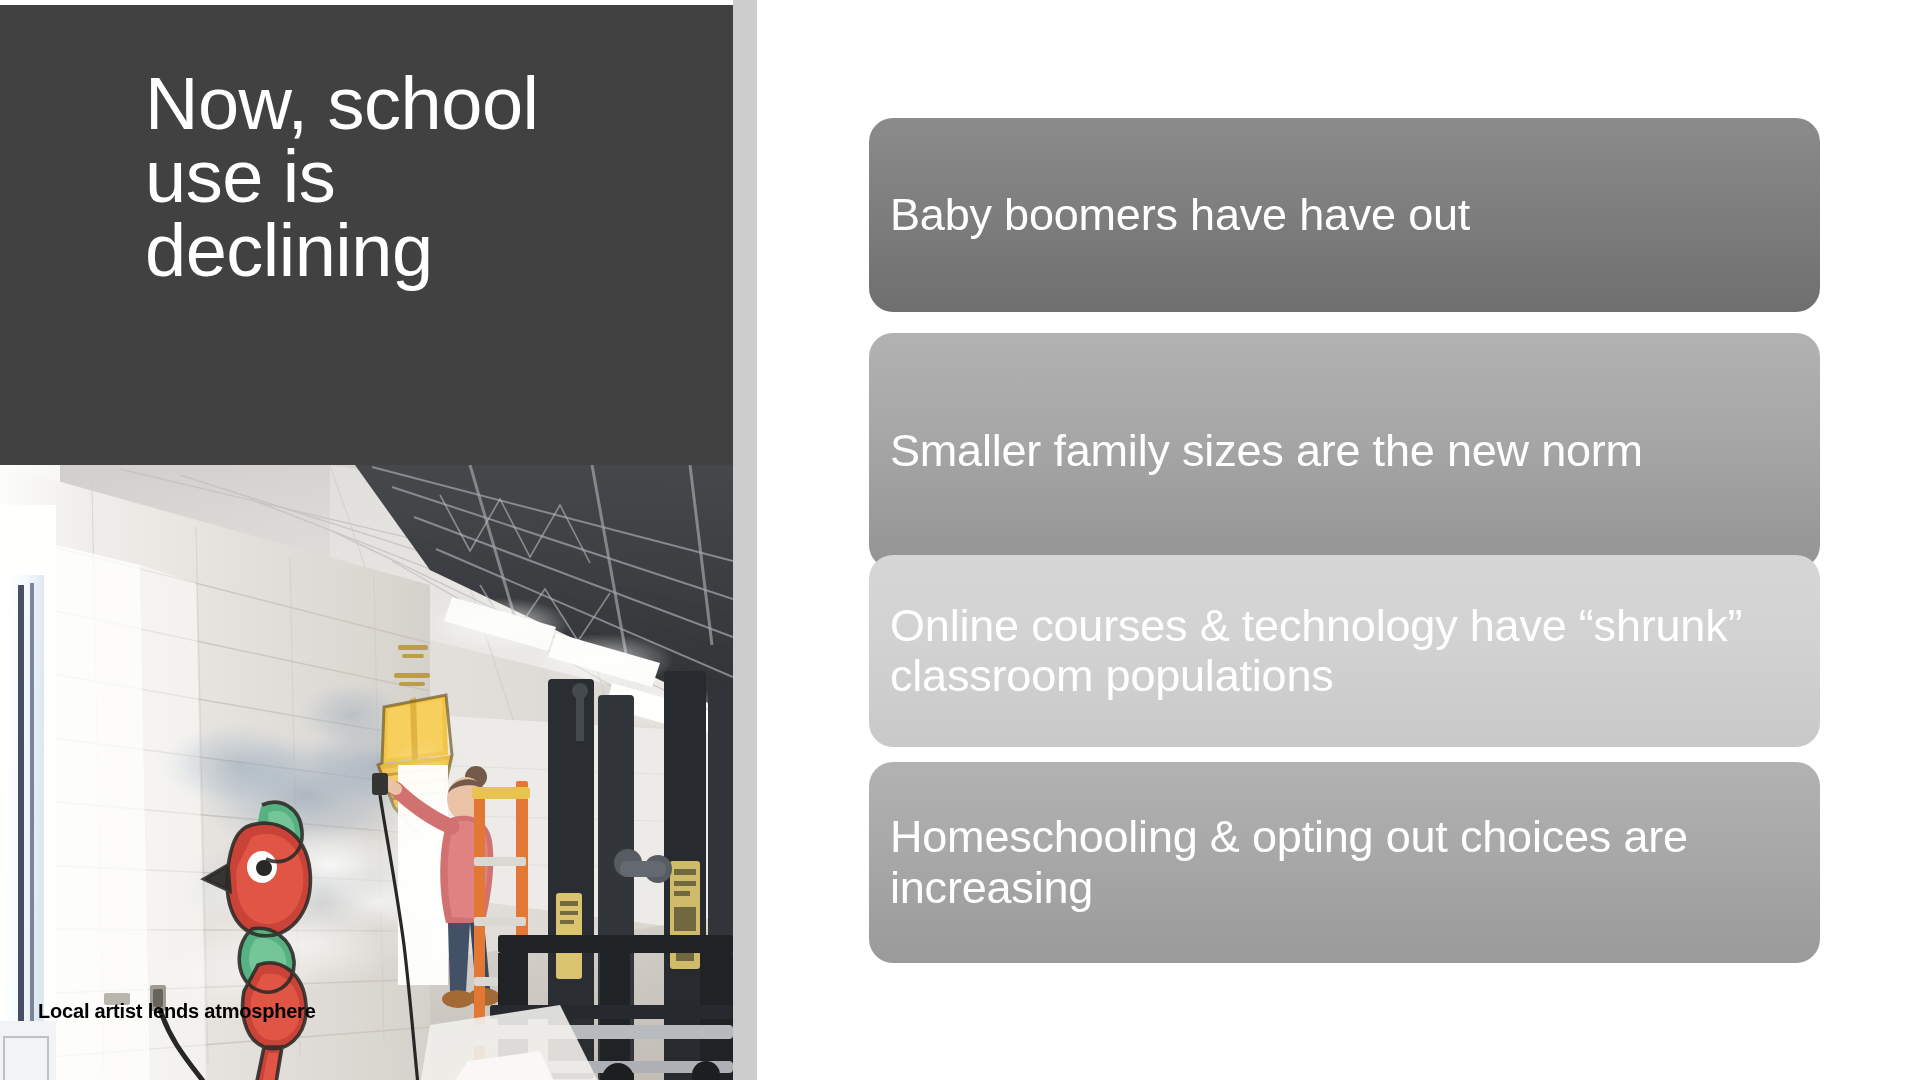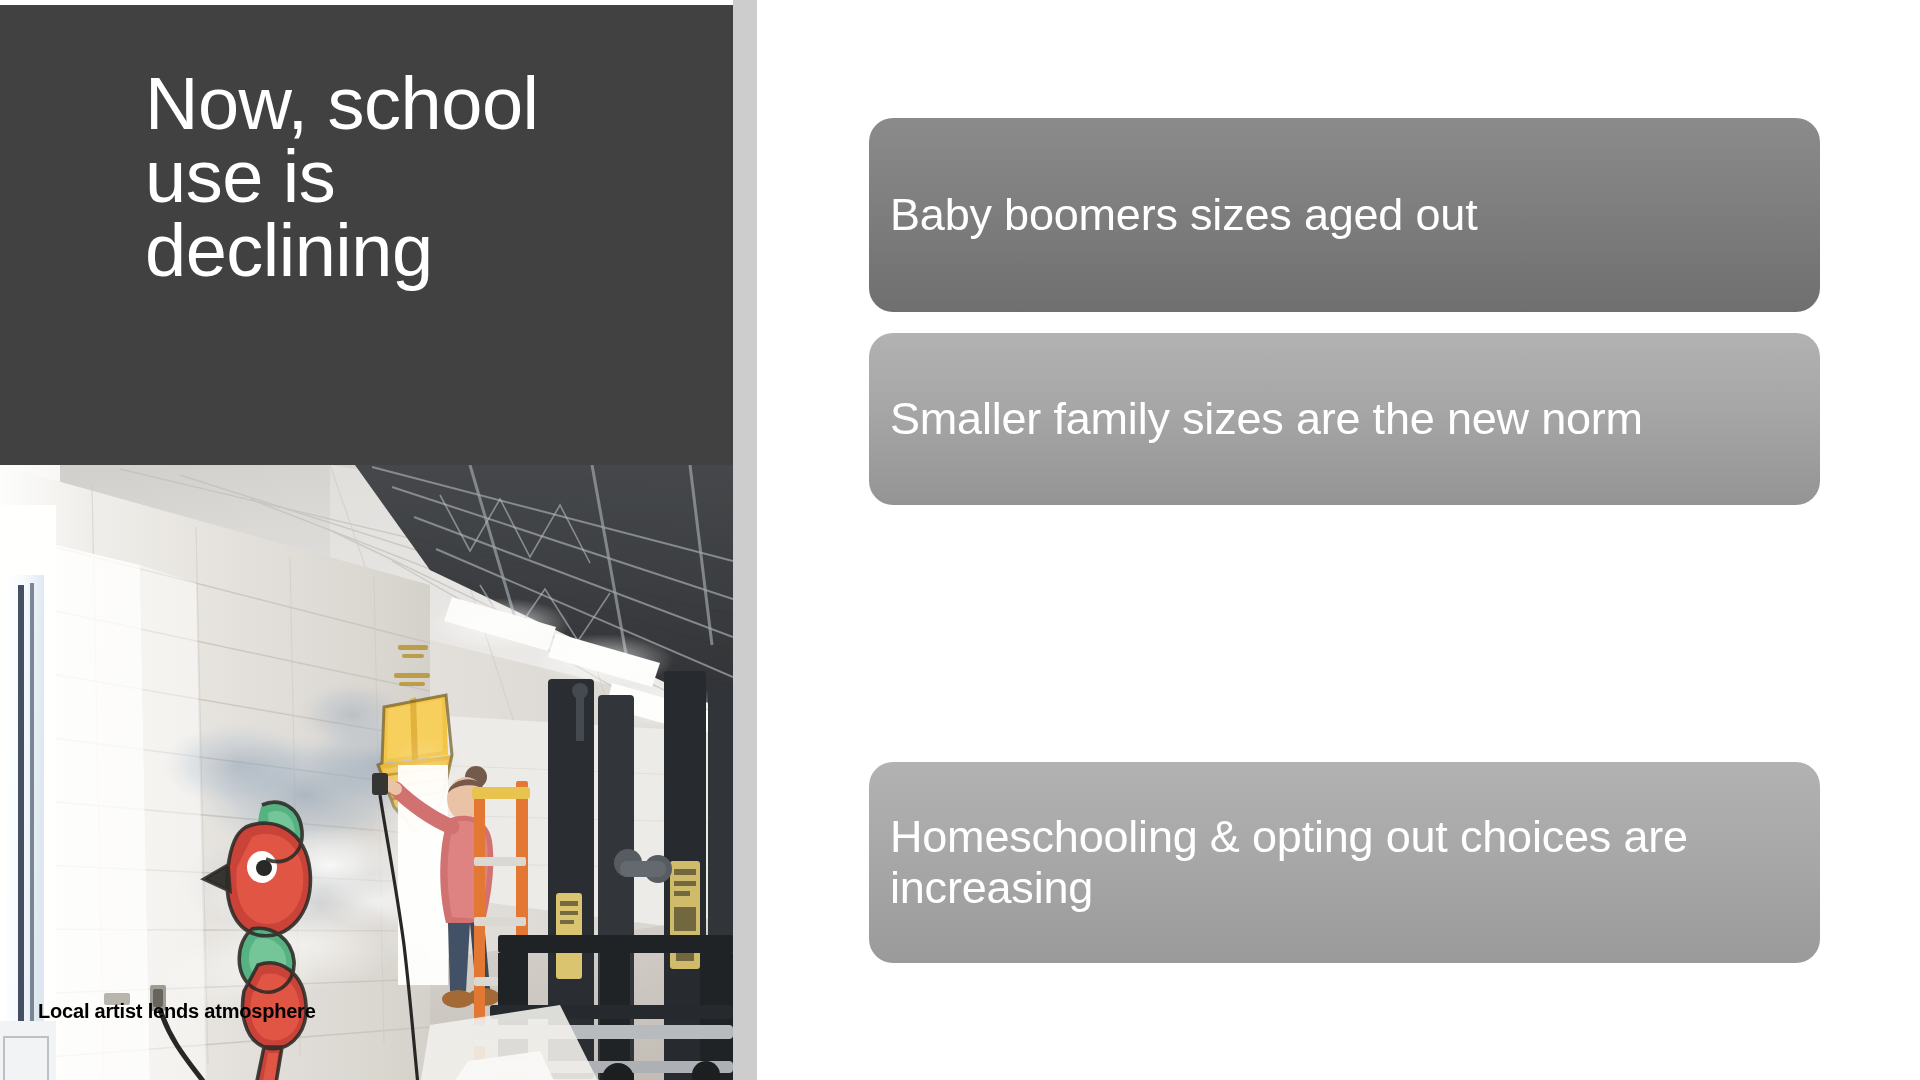--- a/index.html
+++ b/index.html
@@ -84,21 +84,21 @@
     color:#ffffff;
     font-size:45px;
     line-height:1.12;
     font-weight:400;
     padding:0 22px 0 21px;
     letter-spacing:-0.2px;
     font-family:"Liberation Sans", sans-serif;
     width:100%;
   }
   #bar-0 { top:118px;  height:194px; background:linear-gradient(180deg,#8b8b8b 0%, #808080 40%, #6f6f6f 100%); }
-  #bar-1 { top:333px;  height:172px; background:linear-gradient(180deg,#b2b2b2 0%, #a6a6a6 45%, #949494 100%); }
+  #bar-1 { top:333px;  height:236px; background:linear-gradient(180deg,#b2b2b2 0%, #a6a6a6 45%, #949494 100%); }
   #bar-2 { top:555px;  height:192px; background:linear-gradient(180deg,#d6d6d6 0%, #d2d2d2 45%, #c9c9c9 100%); }
   #bar-3 { top:762px;  height:201px; background:linear-gradient(180deg,#b2b2b2 0%, #a8a8a8 45%, #9a9a9a 100%);align-items:center; }
 </style>
 </head>
 <body>
 
 <div class="slide">
 
   <div class="left-column">
 
@@ -399,27 +399,30 @@
     </div>
 
     <div class="photo-caption">Local artist lends atmosphere</div>
   </div>
 
   <div class="left-gray-strip"></div>
 
   <div class="bars">
 
     <div class="bar" id="bar-0">
-      <div class="bar-text">Baby boomers sizes aged out</div>
+      <div class="bar-text">Baby boomers have have out</div>
     </div>
 
     <div class="bar" id="bar-1">
       <div class="bar-text">Smaller family sizes are the new norm</div>
     </div>
 
+    <div class="bar" id="bar-2">
+      <div class="bar-text">Online courses &amp; technology have “shrunk” classroom populations</div>
+    </div>
 
     <div class="bar" id="bar-3">
       <div class="bar-text">Homeschooling &amp; opting out choices are increasing</div>
     </div>
 
   </div>
 
 </div>
 
 </body></html>

